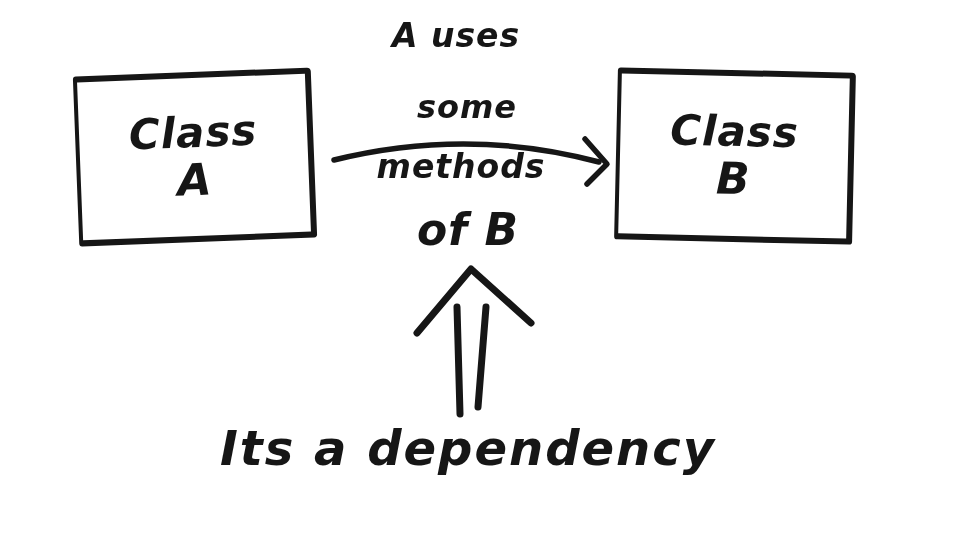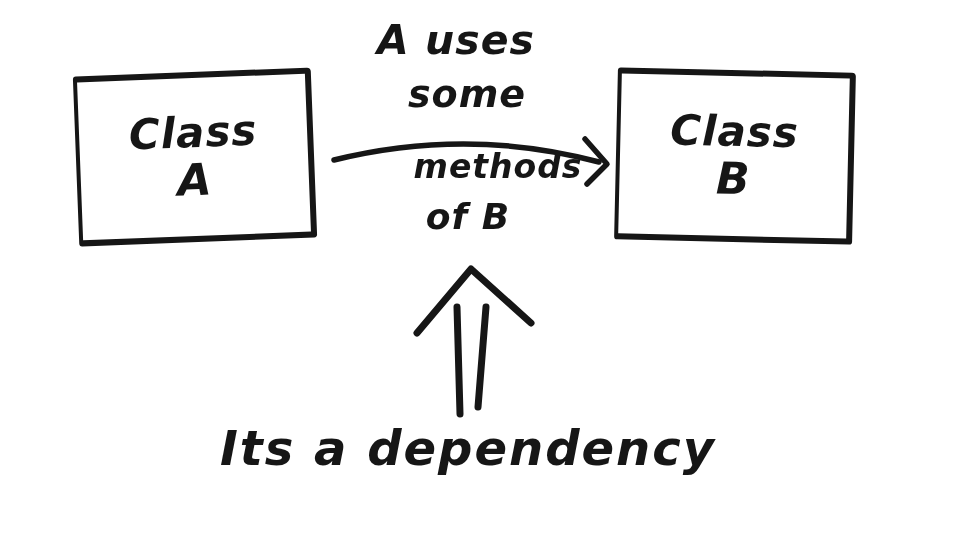--- a/index.html
+++ b/index.html
@@ -52,24 +52,24 @@
 
   
   .arrow-note {
     position: absolute;
     transform: translateX(-50%);
     font-style: italic;
     font-weight: bold;
     white-space: nowrap;
     letter-spacing: 1px;
   }
-  .note-1 { left: 456px; top: 16px;  font-size: 41px; }
-  .note-2 { left: 467px; top: 72px;  font-size: 38px; }
-  .note-3 { left: 461px; top: 147px; font-size: 33px; margin-left: 37px; }
-  .note-4 { left: 468px; top: 196px; font-size: 36px; }
+  .note-1 { left: 456px; top: 16px;  font-size: 33px; }
+  .note-2 { left: 467px; top: 88px;  font-size: 32px; }
+  .note-3 { left: 461px; top: 147px; font-size: 33px; }
+  .note-4 { left: 468px; top: 204px; font-size: 44px; }
 
   
   .caption {
     position: absolute;
     left: 468px; top: 420px;
     transform: translateX(-50%);
     font-style: italic;
     font-weight: bold;
     font-size: 48px;
     letter-spacing: 2px;

